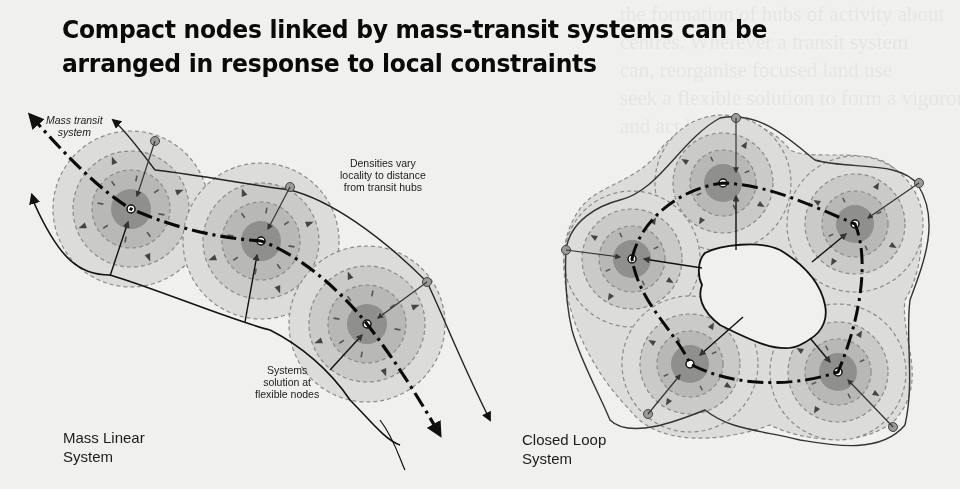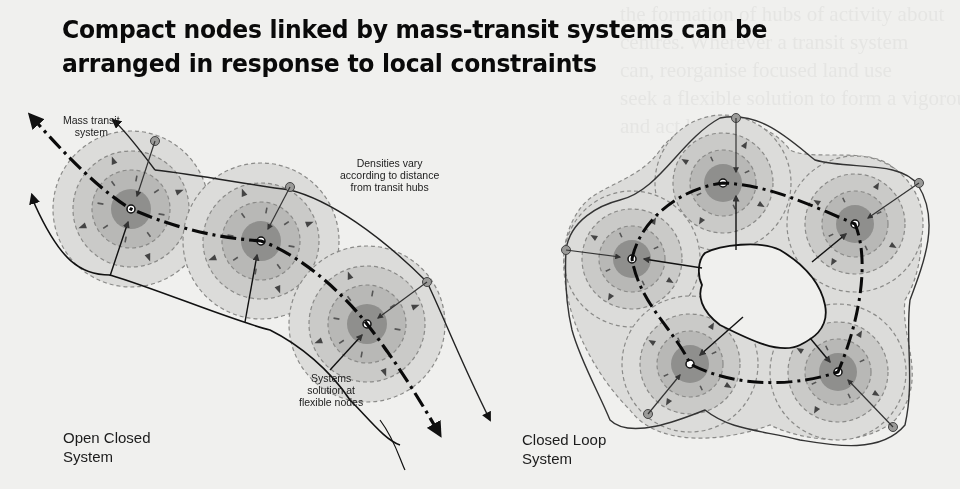--- a/index.html
+++ b/index.html
@@ -109,35 +109,35 @@
     <line x1="702" y1="268" x2="644" y2="259" stroke="#111" stroke-width="1.4" marker-end="url(#ahs)"></line>
     <line x1="736" y1="250" x2="736" y2="196" stroke="#111" stroke-width="1.4" marker-end="url(#ahs)"></line>
     <line x1="812" y1="262" x2="846" y2="234" stroke="#111" stroke-width="1.4" marker-end="url(#ahs)"></line>
     <line x1="743" y1="317" x2="700" y2="355" stroke="#111" stroke-width="1.4" marker-end="url(#ahs)"></line>
     <line x1="810" y1="338" x2="830" y2="362" stroke="#111" stroke-width="1.4" marker-end="url(#ahs)"></line>
 
     <path d="M632,259 C640,220 680,188 723,183 C770,185 810,205 855,224 C870,260 860,320 838,372 C800,385 740,390 690,364 C675,330 640,305 632,259 Z" fill="none" stroke="#0a0a0a" stroke-width="3" stroke-dasharray="16 5 3 5"></path>
   </g>
 </svg>
 
-<div class="lbl" style="left:63px;top:114px;">
+<div class="lbl" style="left:46px;top:114px;font-style:italic;">
   <div>Mass transit</div>
   <div>system</div>
 </div>
 <div class="lbl" style="left:340px;top:157px;text-align:center;">
   <div>Densities vary</div>
-  <div>according to distance</div>
+  <div>locality to distance</div>
   <div>from transit hubs</div>
 </div>
-<div class="lbl" style="left:255px;top:372px;margin-left:44px;">
+<div class="lbl" style="left:255px;top:364px;">
   <div>Systems</div>
   <div>solution at</div>
   <div>flexible nodes</div>
 </div>
 
 <div class="sys" style="left:63px;top:428px;">
-  <div>Open Closed</div>
+  <div>Mass Linear</div>
   <div>System</div>
 </div>
 <div class="sys" style="left:522px;top:430px;">
   <div>Closed Loop</div>
   <div>System</div>
 </div>
 
 </body></html>

